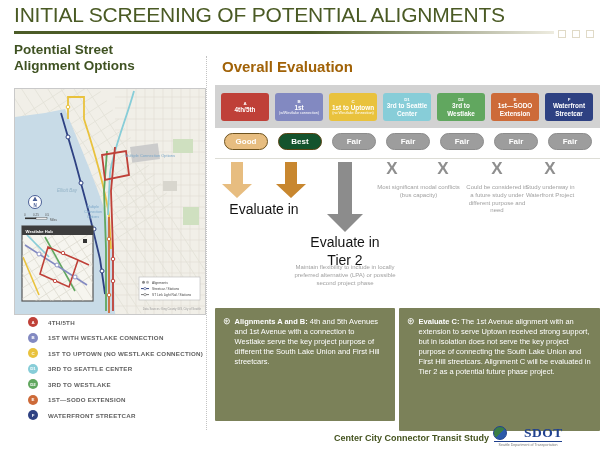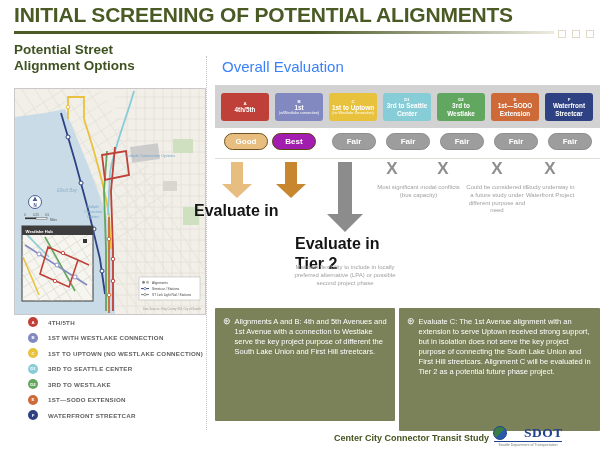--- a/index.html
+++ b/index.html
@@ -1,56 +1,56 @@
 <!DOCTYPE html>
 <html><head>
 <meta charset="utf-8">
 <style>
   html,body{margin:0;padding:0;background:#ffffff;}
   #slide{position:relative;width:600px;height:450px;background:#ffffff;overflow:hidden;
          font-family:"Liberation Sans",sans-serif;}
   .abs{position:absolute;}
 
   
-  #page-title{left:14px;top:3px;font-size:21px;font-weight:bold;color:#4a5a24;letter-spacing:-0.2px;}
+  #page-title{left:14px;top:3px;font-size:21px;font-weight:normal;color:#4a5a24;letter-spacing:-0.2px;}
   #title-rule{left:14px;top:31px;width:540px;height:3px;
               background:linear-gradient(to right,#4c5c28 55%,#b9bba6 85%,#eeece0);}
   .hdr-sq{top:30px;width:6px;height:6px;border:1px solid #e0dac7;background:#fff;}
 
   
   #left-heading{left:14px;top:42px;width:160px;font-size:13.5px;font-weight:bold;color:#3f5222;line-height:1.15;}
   #map-box{left:14px;top:88px;width:190px;height:225px;border:1px solid #c9c9c9;background:#f1efe8;}
   #divider{left:206px;top:56px;height:374px;border-left:1.5px dotted #c3c3c3;}
 
   
   .leg-row{left:28px;height:12px;display:flex;align-items:center;}
   .leg-dot{width:10px;height:10px;border-radius:50%;color:#fff;font-size:4.4px;font-weight:bold;
            display:flex;align-items:center;justify-content:center;flex:0 0 10px;}
   .leg-label{margin-left:10px;font-size:6.2px;color:#5f5f5f;letter-spacing:0.25px;font-weight:bold;}
 
   
-  #right-heading{left:222px;top:58px;font-size:15px;font-weight:normal;color:#3b82f6;text-align:right;}
+  #right-heading{left:222px;top:58px;font-size:15px;font-weight:bold;color:#a16207;text-align:right;}
   #option-band{left:215px;top:85px;width:385px;height:43px;}
   .opt-card{top:93px;width:48px;height:28px;border-radius:3px;color:#fff;text-align:center;
             display:flex;flex-direction:column;justify-content:center;line-height:1.15;}
   .opt-letter{font-size:4.4px;font-weight:bold;}
   .opt-name{font-size:6.4px;font-weight:bold;padding:0 2px;}
   .opt-sub{font-size:3.7px;}
   .pill{top:133px;width:42px;height:15px;border:1.5px solid;border-radius:9px;color:#fff;
         font-size:8px;font-weight:bold;display:flex;align-items:center;justify-content:center;}
   #ratings-rule{left:215px;top:158px;width:385px;height:1px;background:#ddddd6;}
 
-  .tier-label{font-size:16px;font-weight:bold;color:#151515;text-align:left;line-height:1.25;}
+  .tier-label{font-size:14px;font-weight:normal;color:#151515;text-align:center;line-height:1.25;}
   .small-note{font-size:6px;color:#a0a0a0;text-align:center;line-height:1.3;}
   .x-mark{top:159px;font-size:17px;font-weight:bold;color:#8f8f8f;width:24px;text-align:center;}
 
   .callout{top:308px;border-radius:1px;padding:9px 8px;display:flex;gap:4px;color:#fff;}
   .co-bullet{font-size:9px;line-height:1.1;}
   .co-text{font-size:7.5px;line-height:1.34;}
-  .co-strong{font-weight:normal;}
+  .co-strong{font-weight:bold;}
 
   
   #footer-study{top:433px;right:111px;font-size:9px;font-weight:bold;color:#44531f;margin-left:48px;}
   #sdot{left:492px;top:425px;width:72px;text-align:center;}
   #sdot-row{display:flex;align-items:center;justify-content:center;gap:17px;}
   #sdot-icon{width:12px;height:12px;border-radius:50%;border:1.5px solid #20418e;
              background:linear-gradient(135deg,#3a7d44 0 50%,#2a59a8 50%);}
   #sdot-word{font-family:"Liberation Serif",serif;font-size:13.5px;font-weight:bold;color:#20418e;letter-spacing:0.5px;}
   #sdot-line{height:1px;background:#20418e;margin:0 2px;}
   #sdot-sub{font-size:3.6px;color:#777;margin-top:1px;}
@@ -239,21 +239,21 @@
   <div class="abs opt-card" style="left: 491px; background-color: rgb(205, 106, 56);">
     <div class="opt-letter">E</div>
     <div class="opt-name">1st—SODO Extension</div>
     </div>
   <div class="abs opt-card" style="left: 545px; background-color: rgb(46, 65, 130);">
     <div class="opt-letter">F</div>
     <div class="opt-name">Waterfront Streetcar</div>
     </div>
 
   <div class="abs pill" style="left: 224px; background-color: rgb(231, 189, 128); border-color: rgb(110, 83, 31);">Good</div>
-  <div class="abs pill" style="left: 272px; background-color: #a21caf; border-color: rgb(90, 67, 20);">Best</div>
+  <div class="abs pill" style="left: 278px; background-color: #14532d; border-color: rgb(90, 67, 20);">Best</div>
   <div class="abs pill" style="left: 332px; background-color: rgb(157, 157, 157); border-color: rgb(140, 140, 140);">Fair</div>
   <div class="abs pill" style="left: 386px; background-color: rgb(157, 157, 157); border-color: rgb(140, 140, 140);">Fair</div>
   <div class="abs pill" style="left: 440px; background-color: rgb(157, 157, 157); border-color: rgb(140, 140, 140);">Fair</div>
   <div class="abs pill" style="left: 494px; background-color: rgb(157, 157, 157); border-color: rgb(140, 140, 140);">Fair</div>
   <div class="abs pill" style="left: 548px; background-color: rgb(157, 157, 157); border-color: rgb(140, 140, 140);">Fair</div>
 
   <div id="ratings-rule" class="abs"></div>
 
   <svg class="abs" style="left:222px;top:162px" width="30" height="36">
     <polygon points="9,0 21,0 21,22 30,22 15,36 0,22 9,22" fill="#e7bd80"></polygon>

